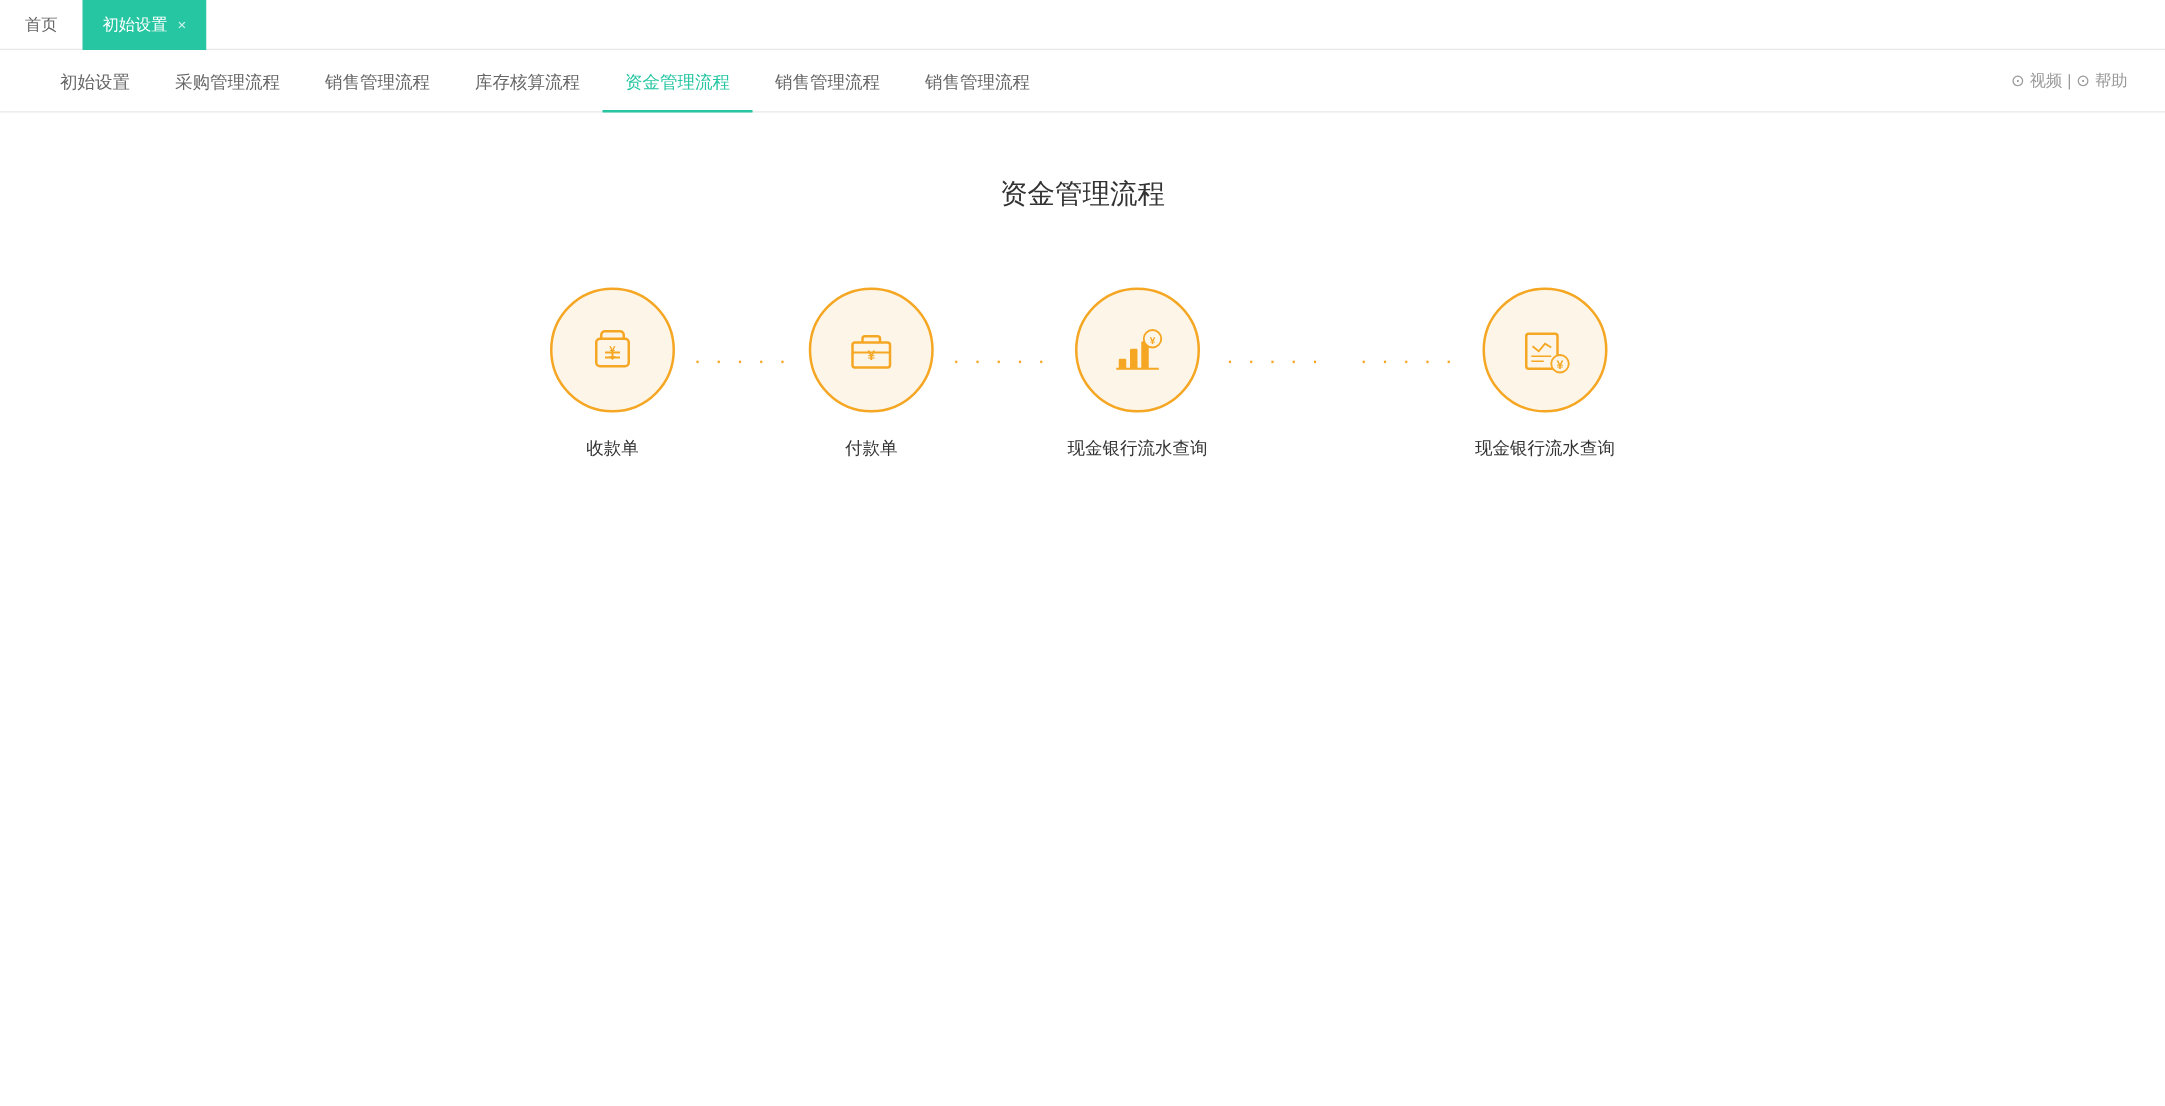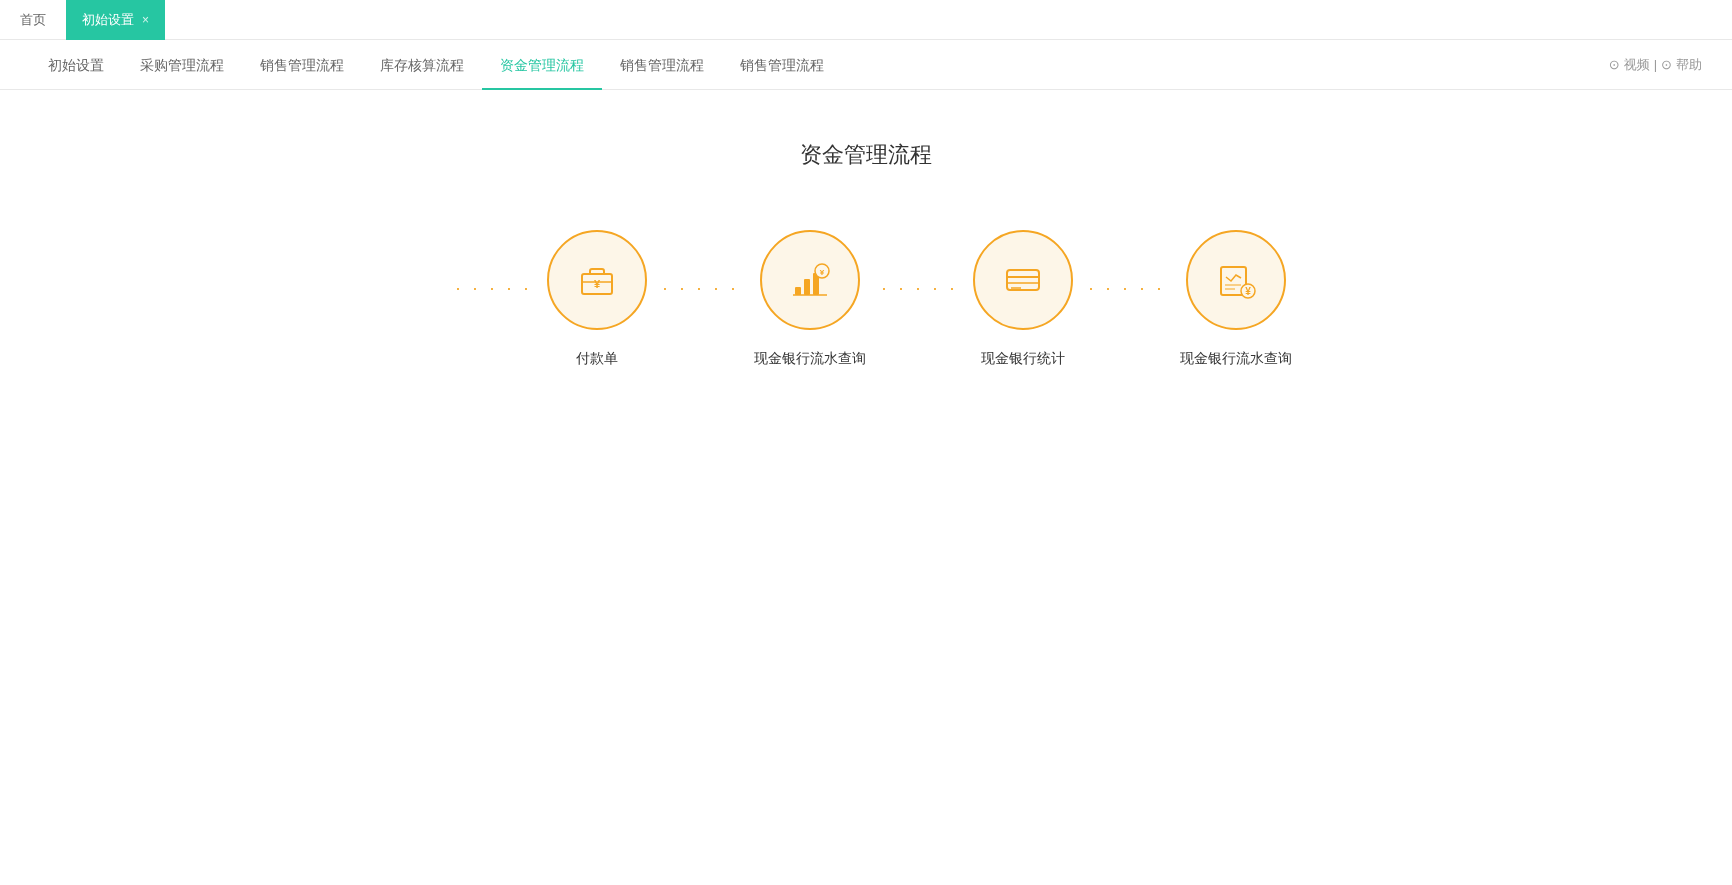--- a/index.html
+++ b/index.html
@@ -167,20 +167,34 @@
       <span>|</span>
       <span>⊙</span>
       <span>帮助</span>
     </div>
   </div>
 
   <div class="page-title">资金管理流程</div>
 
   <div class="flow-section">
 
+    <div class="flow-item">
+      <div class="flow-circle">
+        <svg viewBox="0 0 50 50" fill="none" xmlns="http://www.w3.org/2000/svg">
+
+          <rect x="12" y="16" width="26" height="22" rx="3" stroke="#f5a623" stroke-width="2" fill="none"></rect>
+          <path d="M16 16V13a3 3 0 013-3h12a3 3 0 013 3v3" stroke="#f5a623" stroke-width="2" fill="none"></path>
+          <path d="M19 27h12M19 31h12" stroke="#f5a623" stroke-width="1.5"></path>
+          <text x="25" y="28" text-anchor="middle" fill="#f5a623" font-size="9" font-weight="bold">¥</text>
+
+          <path d="M25 33 l-3-3 h2.2 v-5 h1.6 v5 H27.8 Z" fill="#f5a623"></path>
+        </svg>
+      </div>
+      <div class="flow-label">收款单</div>
+    </div>
 
     <div class="flow-connector">· · · · ·</div>
 
     <div class="flow-item">
       <div class="flow-circle">
         <svg viewBox="0 0 50 50" fill="none" xmlns="http://www.w3.org/2000/svg">
 
           <rect x="10" y="19" width="30" height="20" rx="2" stroke="#f5a623" stroke-width="2" fill="none"></rect>
           <path d="M18 19V16a2 2 0 012-2h10a2 2 0 012 2v3" stroke="#f5a623" stroke-width="2" fill="none"></path>
           <text x="25" y="33" text-anchor="middle" fill="#f5a623" font-size="11" font-weight="bold">¥</text>
@@ -203,32 +217,20 @@
           <circle cx="37" cy="16" r="7" fill="#fdf6e8" stroke="#f5a623" stroke-width="1.5"></circle>
           <text x="37" y="20" text-anchor="middle" fill="#f5a623" font-size="8" font-weight="bold">¥</text>
           <path d="M8 40 h34" stroke="#f5a623" stroke-width="1.5"></path>
         </svg>
       </div>
       <div class="flow-label">现金银行流水查询</div>
     </div>
 
     <div class="flow-connector">· · · · ·</div>
 
-    <div class="flow-item">
-      <div class="flow-circle">
-        <svg viewBox="0 0 50 50" fill="none" xmlns="http://www.w3.org/2000/svg">
-
-          <rect x="9" y="15" width="32" height="20" rx="3" stroke="#f5a623" stroke-width="2" fill="none"></rect>
-          <path d="M9 22h32" stroke="#f5a623" stroke-width="2"></path>
-          <path d="M9 28h32" stroke="#f5a623" stroke-width="1.5"></path>
-          <path d="M13 33h10" stroke="#f5a623" stroke-width="1.5"></path>
-        </svg>
-      </div>
-      <div class="flow-label">现金银行统计</div>
-    </div>
 
     <div class="flow-connector">· · · · ·</div>
 
     <div class="flow-item">
       <div class="flow-circle">
         <svg viewBox="0 0 50 50" fill="none" xmlns="http://www.w3.org/2000/svg">
 
           <rect x="10" y="12" width="25" height="28" rx="2" stroke="#f5a623" stroke-width="2" fill="none"></rect>
           <path d="M15 22l5 4 5-6 5 3" stroke="#f5a623" stroke-width="1.5" fill="none"></path>
 

